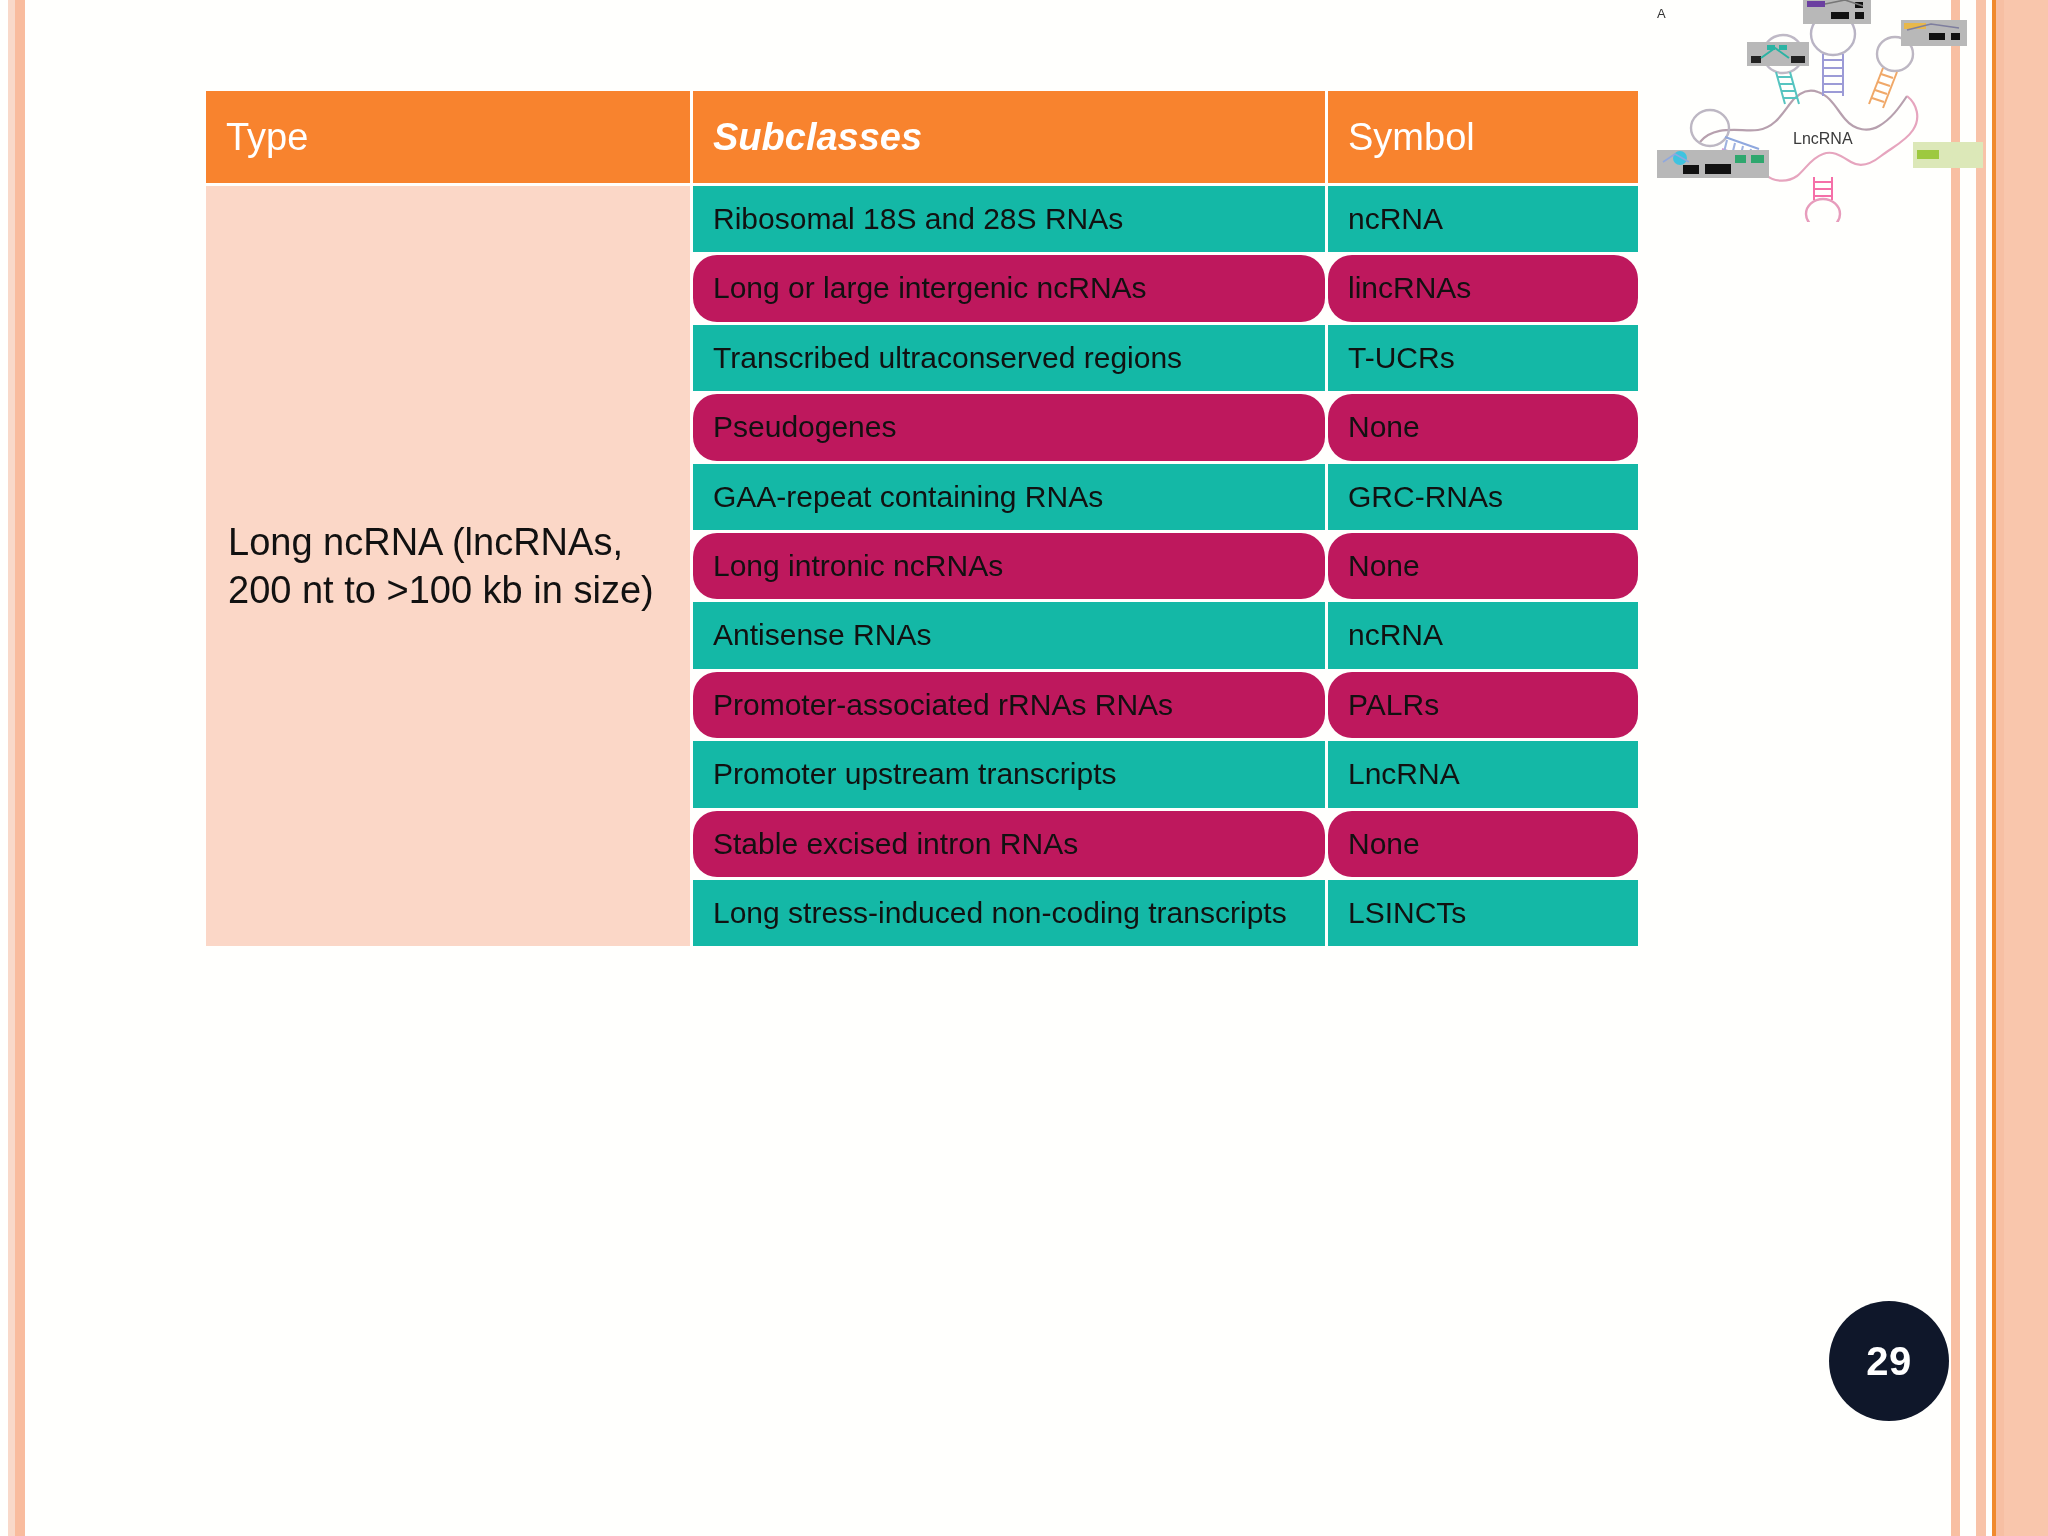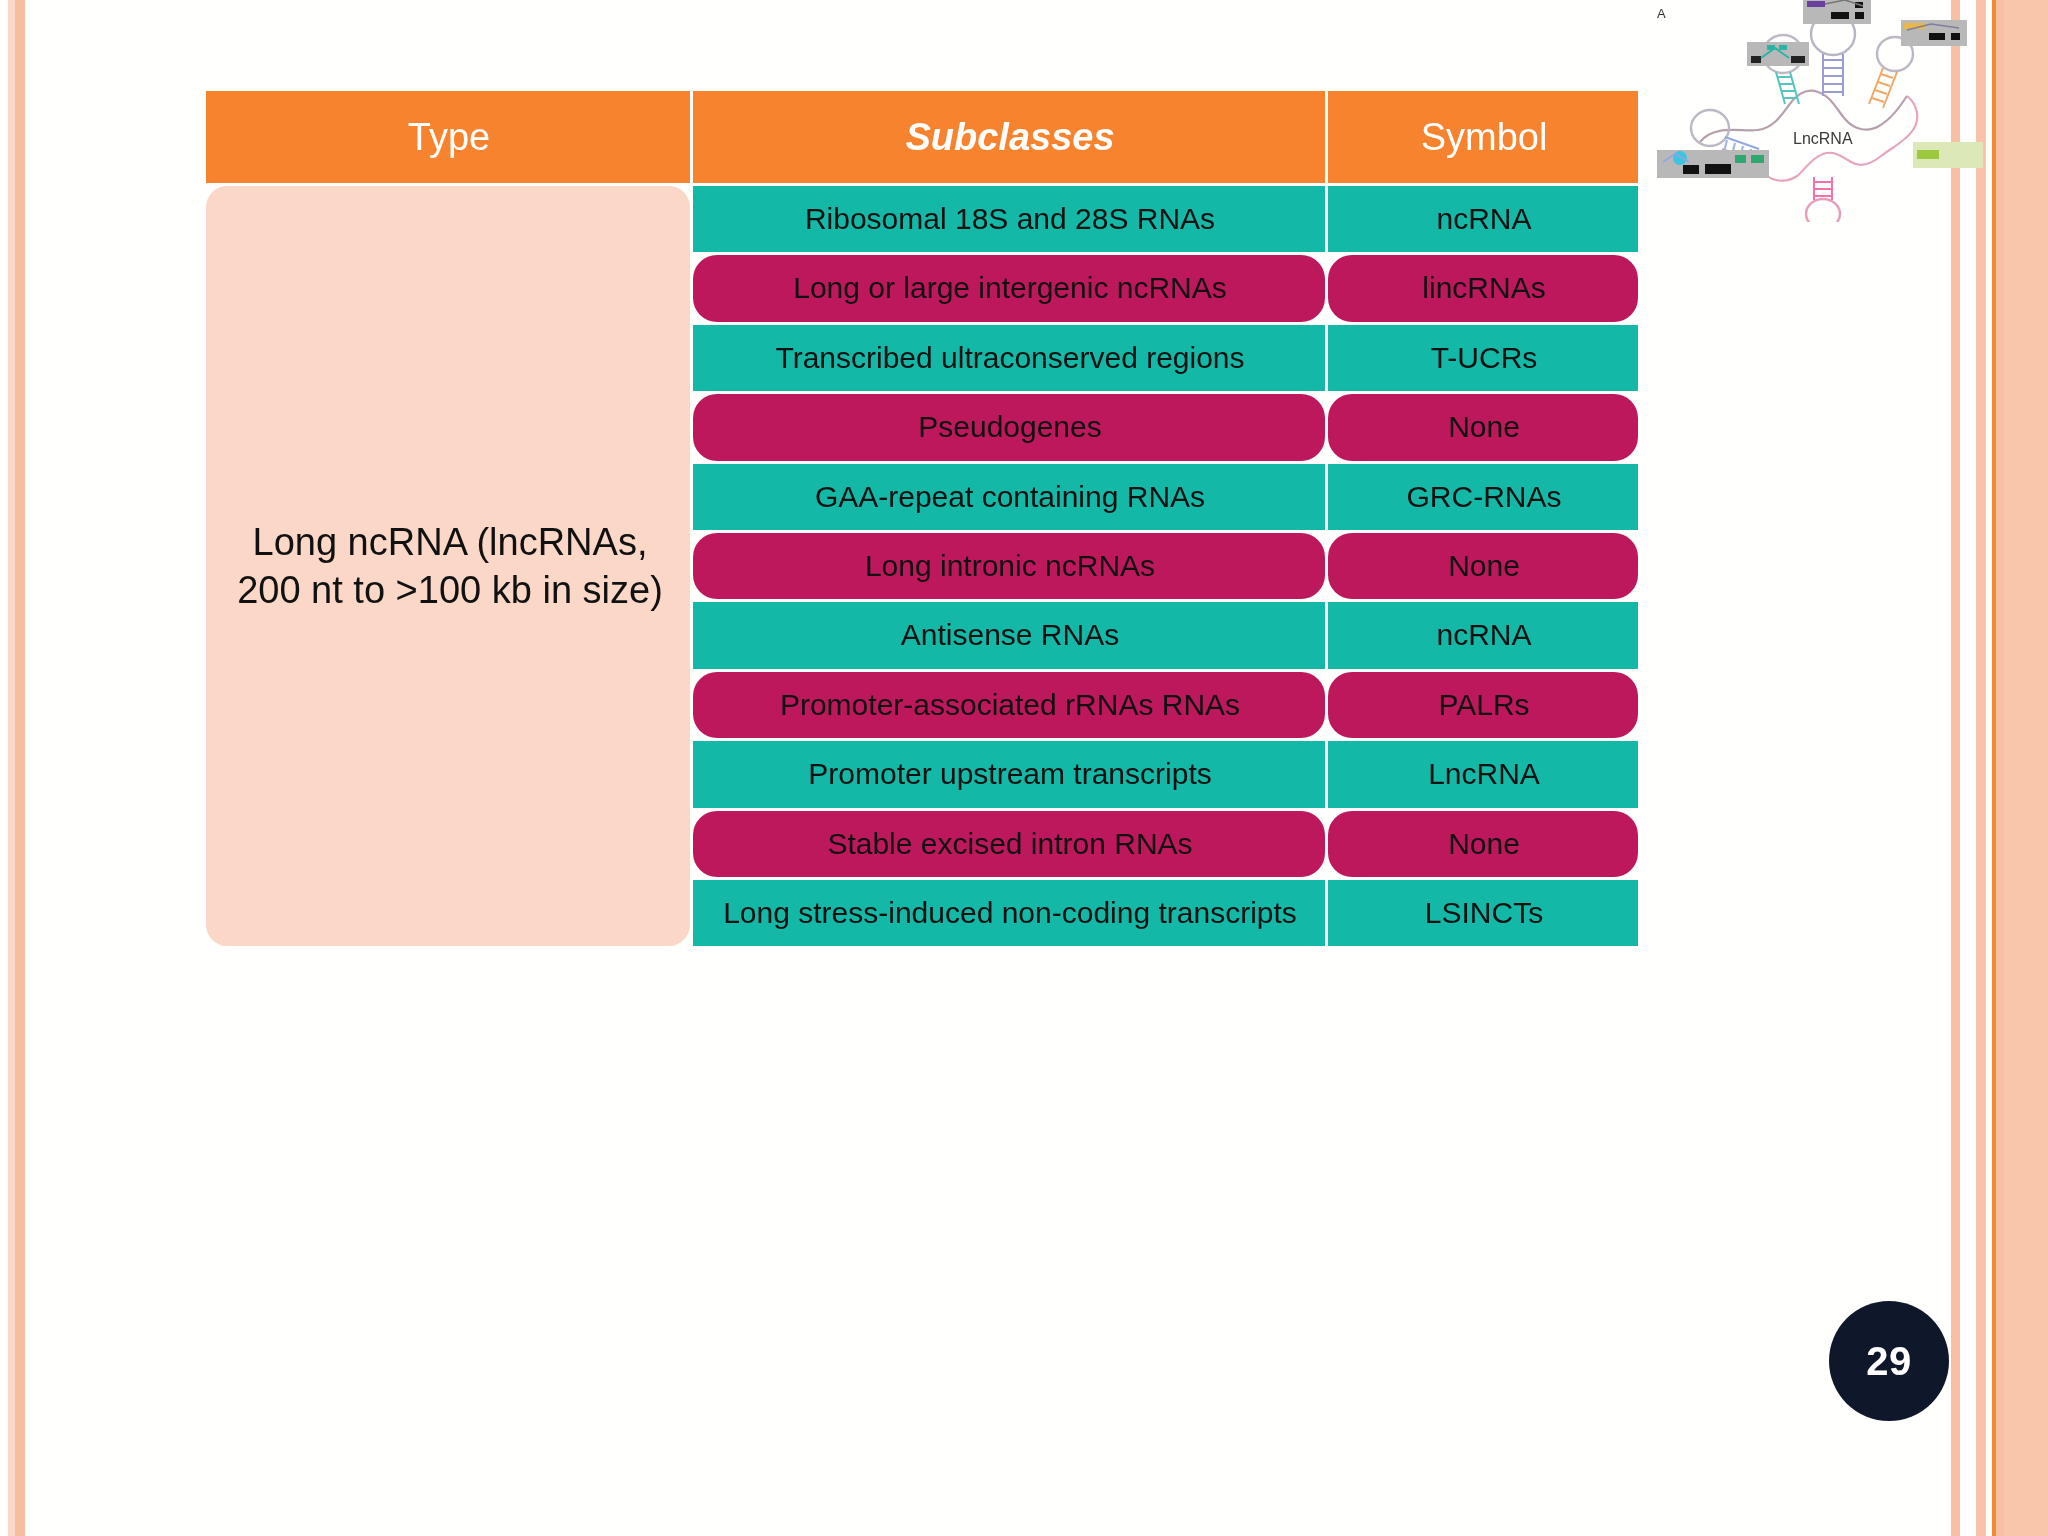--- a/index.html
+++ b/index.html
@@ -57,41 +57,40 @@
     border-collapse:separate;
     border-spacing:3px 3px;
     table-layout:fixed;
   }
   .tbl th, .tbl td {
     vertical-align:top;
     padding:14px 18px 14px 20px;
     font-size:30px;
     line-height:1.28;
     color:#111111;
-    text-align:center;
+    text-align:left;
   }
   .tbl th {
     background:#F8832E;
     color:#FFFFFF;
     font-weight:normal;
     height:92px;
     vertical-align:middle;
     padding-top:8px;
     padding-bottom:8px;
     font-size:38px;
   }
   th.h-sub { font-weight:bold;font-style:italic; }
 
   td.type-cell {
     background:#FBD7C7;
     vertical-align:middle;
     font-size:38px;
     line-height:1.28;
     padding-left:22px;
-    border-radius:21px;
   }
 
   tr.rowA td.sub, tr.rowA td.sym { background:#14b8a6; }
   tr.rowB td.sub, tr.rowB td.sym { background:#be185d;border-radius:24px; }
 
   col.c-type { width:484px; }
   col.c-sub  { width:632px; }
   col.c-sym  { width:310px; }
 </style>
 </head>

